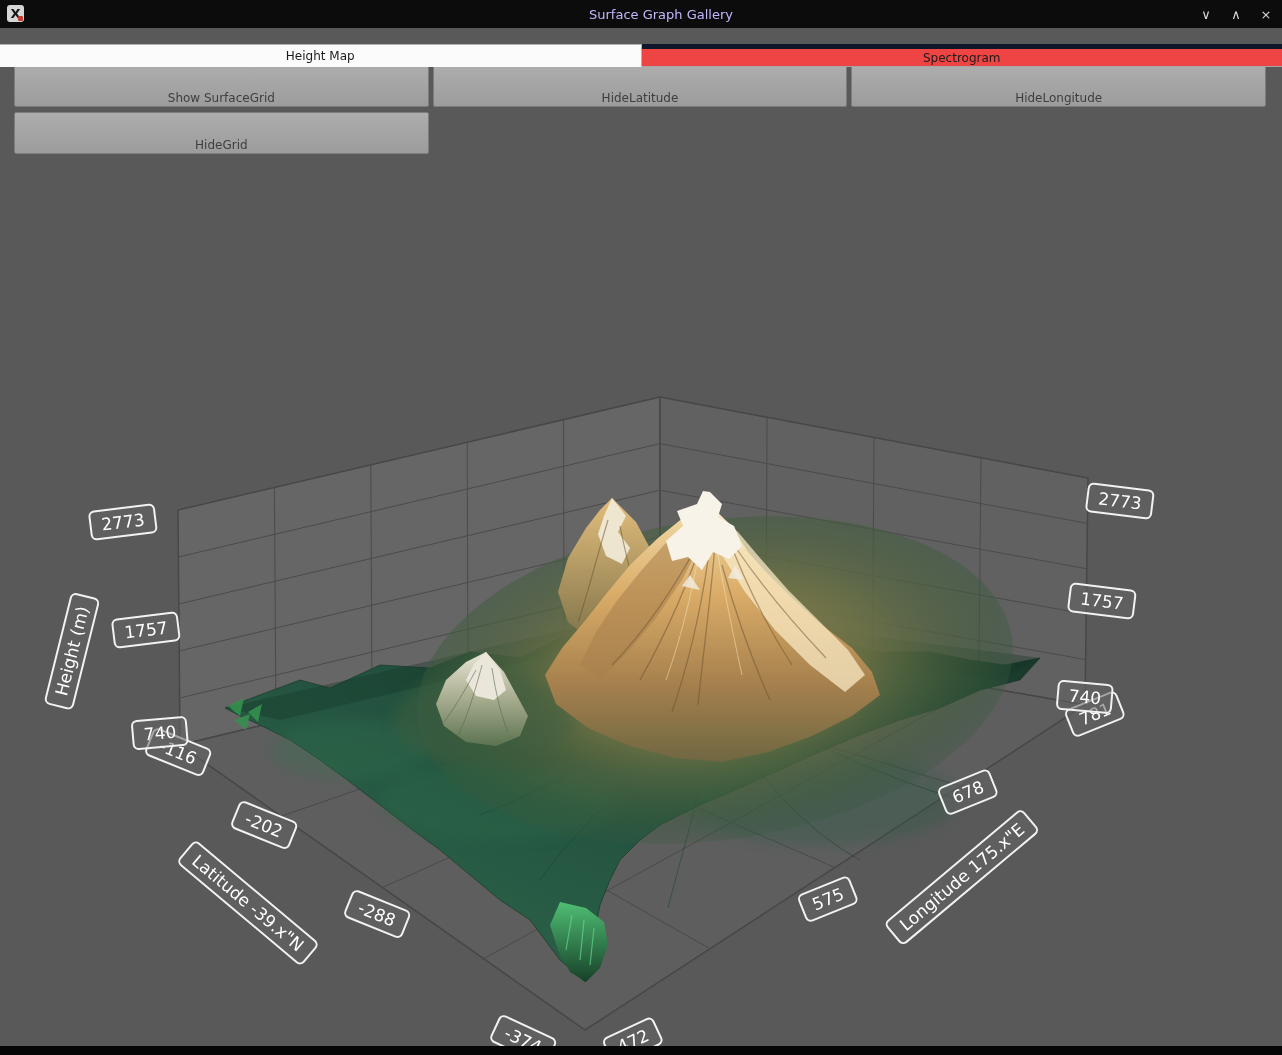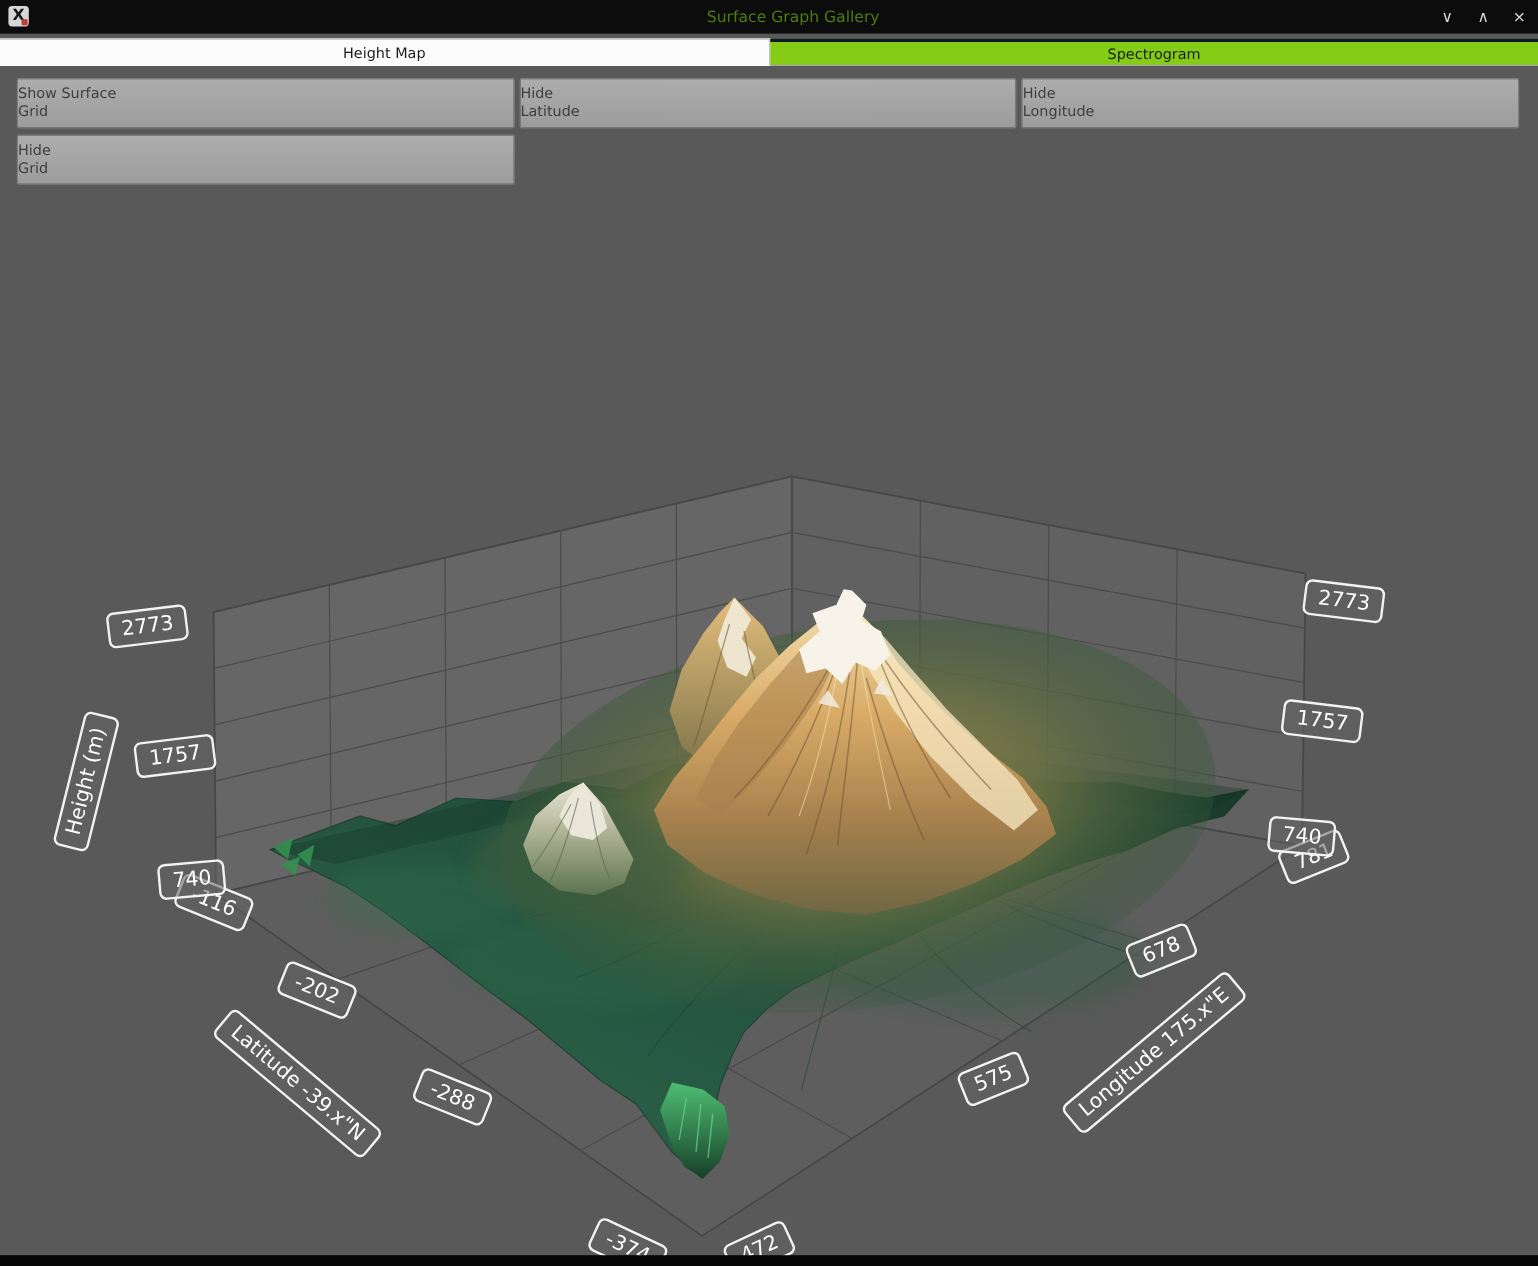--- a/index.html
+++ b/index.html
@@ -12,21 +12,21 @@
   }
 
   
   .titlebar {
     position:absolute; top:0; left:0; width:1282px; height:28px;
     background:#0c0c0c; z-index:20;
   }
   .titlebar .title {
     position:absolute; left:0; right:0; top:0; height:28px;
     display:flex; align-items:center; justify-content:center;
-    color:#4d7c0f; font-size:13px;padding-left:40px;
+    color:#c4b5fd; font-size:13px;padding-left:40px;
   }
   .win-icon {
     position:absolute; left:7px; top:5px; width:17px; height:17px;
     background:#d6d6d6; border-radius:3px;
     color:#141414; font-size:13px; font-weight:bold;
     display:flex; align-items:center; justify-content:center; z-index:21;
   }
   .win-icon::after {
     content:""; position:absolute; right:1px; bottom:1px;
     width:5px; height:5px; background:#c43b2f; border-radius:1px;
@@ -35,49 +35,49 @@
     position:absolute; right:6px; top:0; height:28px;
     display:flex; align-items:center; gap:10px; z-index:21;
   }
   .win-btn {
     width:20px; height:22px; color:#d9d9d9; font-size:13px;
     display:flex; align-items:center; justify-content:center; cursor:default;
   }
 
   
   .tabbar {
-    position:absolute; top:32px; left:0; width:1282px; height:23px;
+    position:absolute; top:44px; left:0; width:1282px; height:23px;
     display:flex; background:#dedede; z-index:15;
   }
   .tab {
     flex:1 1 0; box-sizing:border-box;
     display:flex; align-items:center; justify-content:center;
     font-size:12px; color:#1c1c1c;
-    background:#84cc16;
+    background:#ef4444;
     border-right:1px solid #b2b2b2;
     border-bottom:1px solid #a6a6a6;
-    border-top:3px solid #0f172a;
+    border-top:5px solid #0f172a;
   }
   .tab:last-child { border-right:none; }
   .tab.active {
     background:#fbfbfb; border-bottom:1px solid #fbfbfb;
     border-top:1px solid #b0b0b0;
   }
 
   
   .button-grid {
     position:absolute; top:65px; left:14px; width:1252px;
     display:grid; grid-template-columns:1fr 1fr 1fr;
     column-gap:4px; row-gap:5px; z-index:10;
   }
   .btn {
     height:42px; box-sizing:border-box;
     background:linear-gradient(#adadad,#9c9c9c);
     border:1px solid #7d7d7d; border-radius:2px;
-    display:flex; flex-direction:column; align-items:flex-start; justify-content:center;
+    display:flex; flex-direction:row; align-items:flex-end; justify-content:center;
     font-size:12px; line-height:15px; color:#3e3e3e; cursor:default;
   }
 
   
   .plot-area {
     position:absolute; top:160px; left:0; width:1282px; height:887px;
     overflow:hidden;
   }
   svg.scene { position:absolute; top:0; left:0; display:block; }
 

